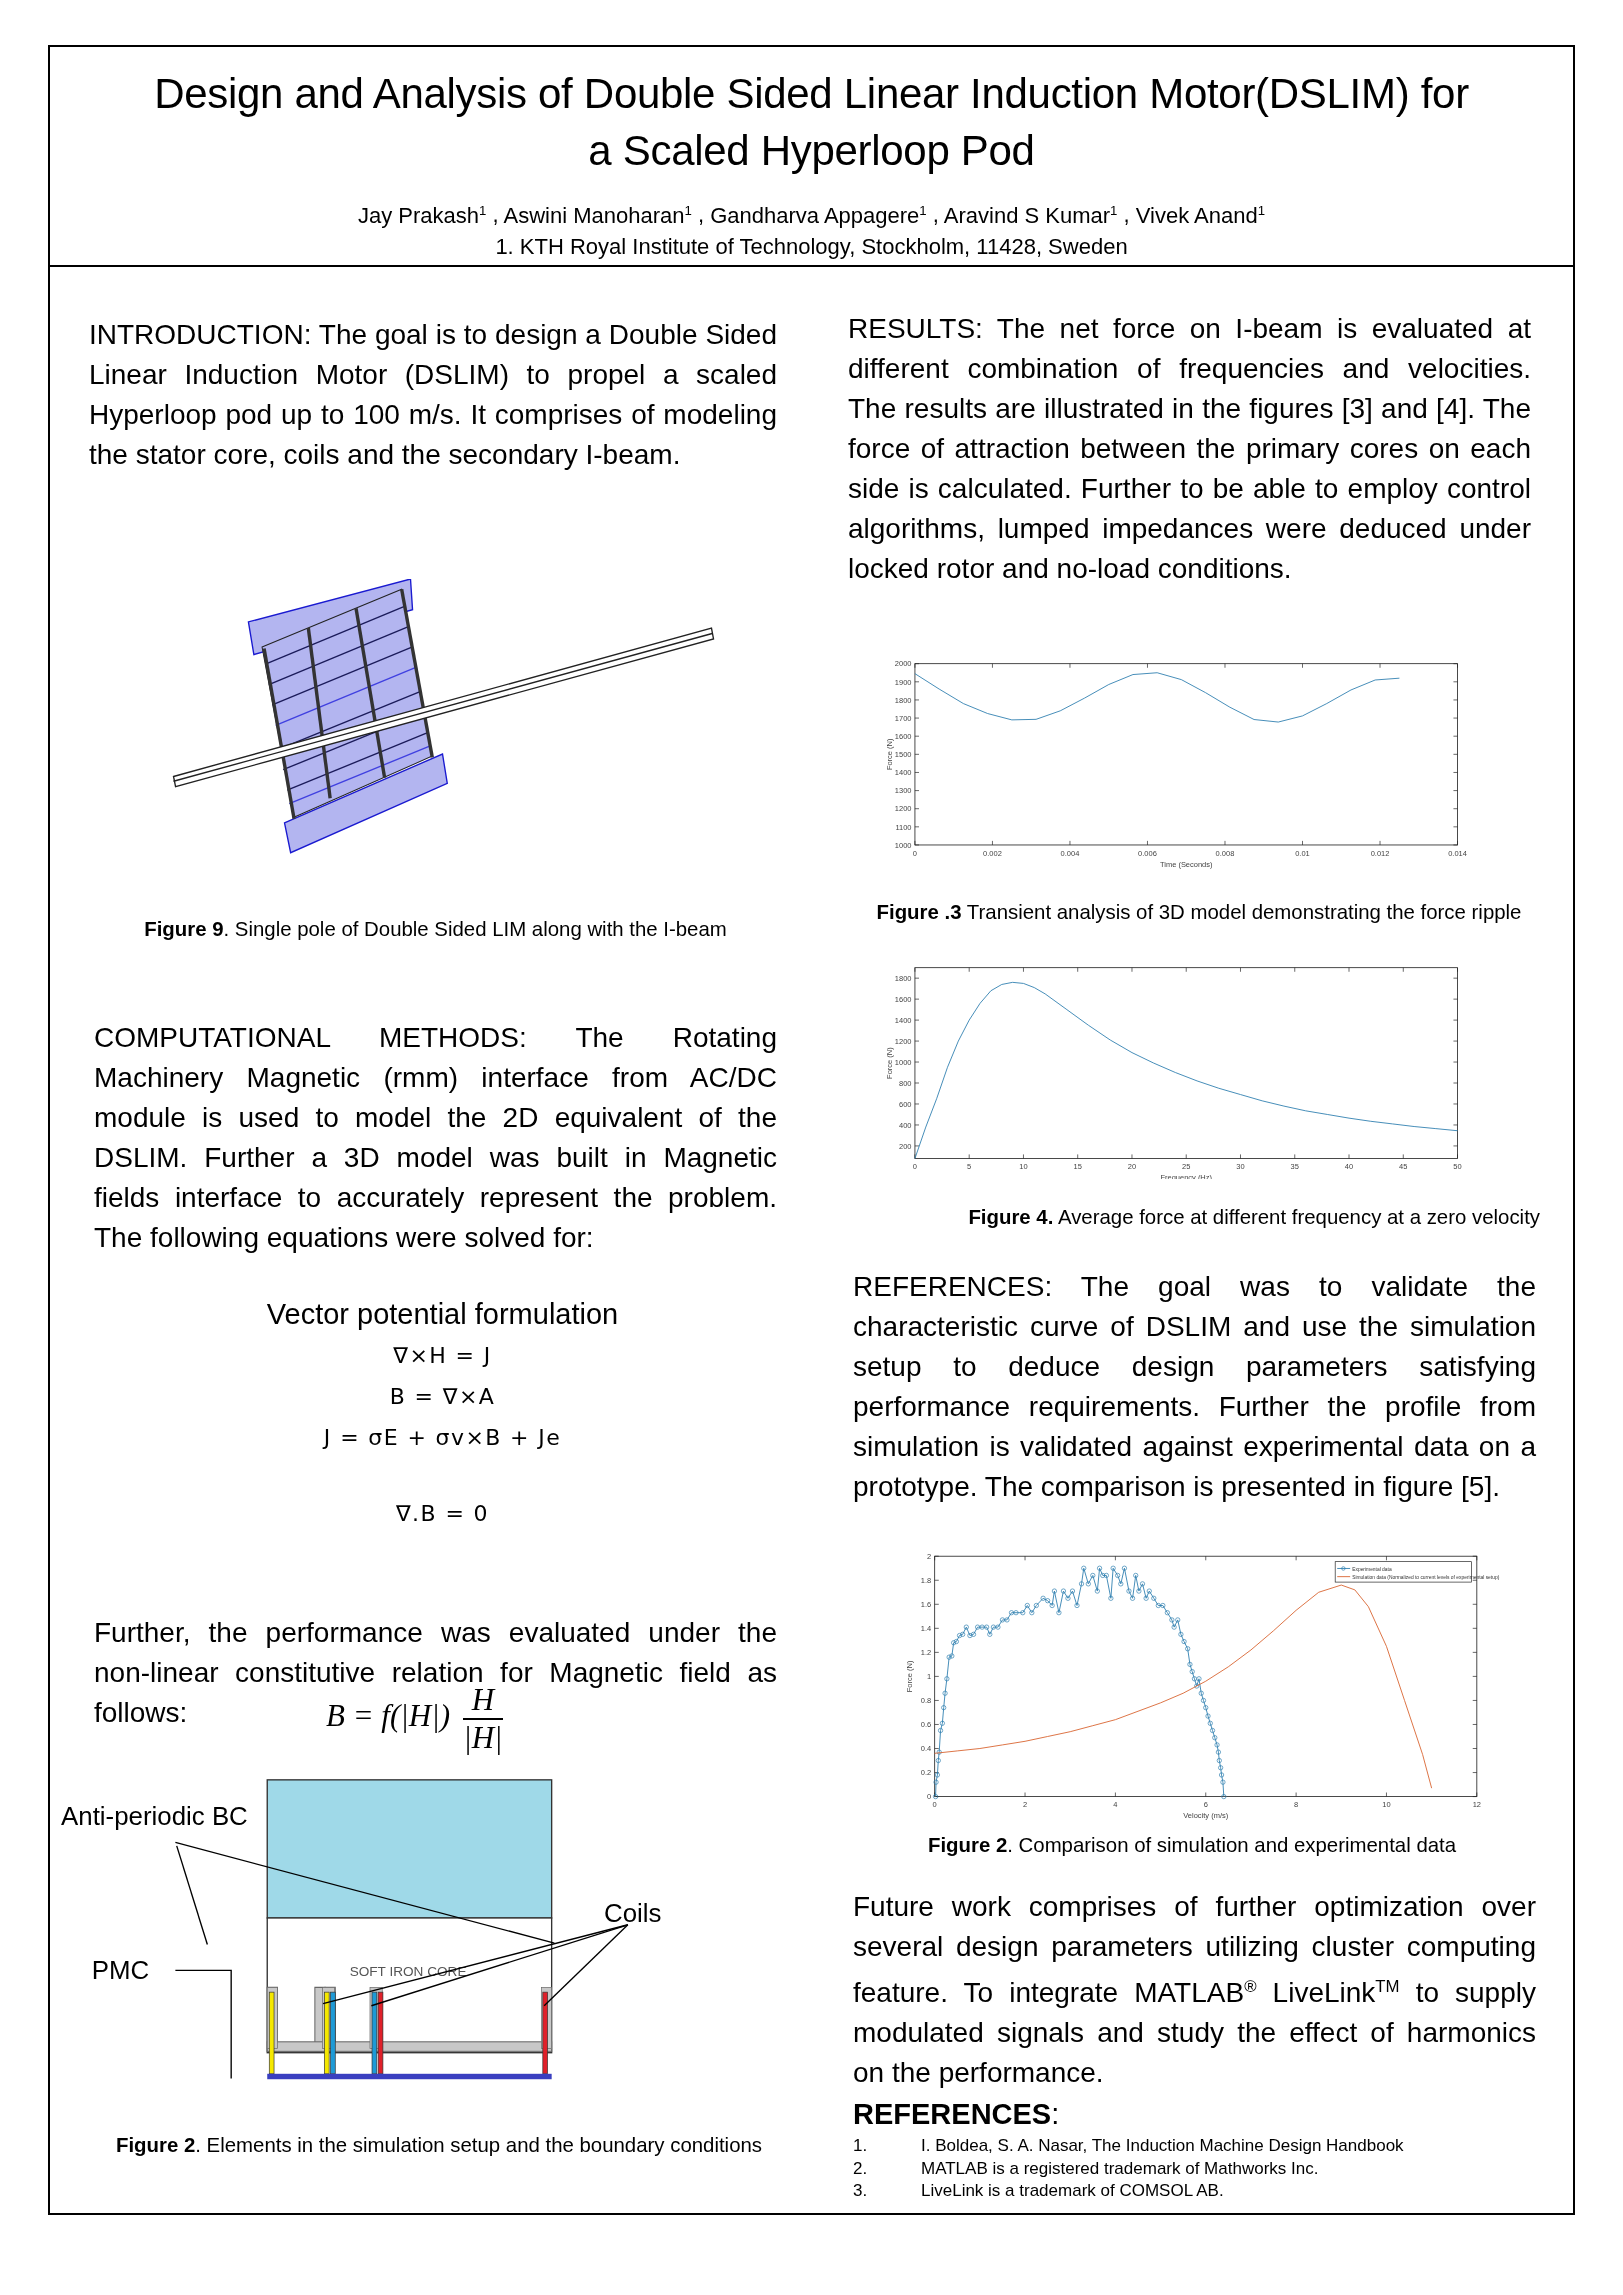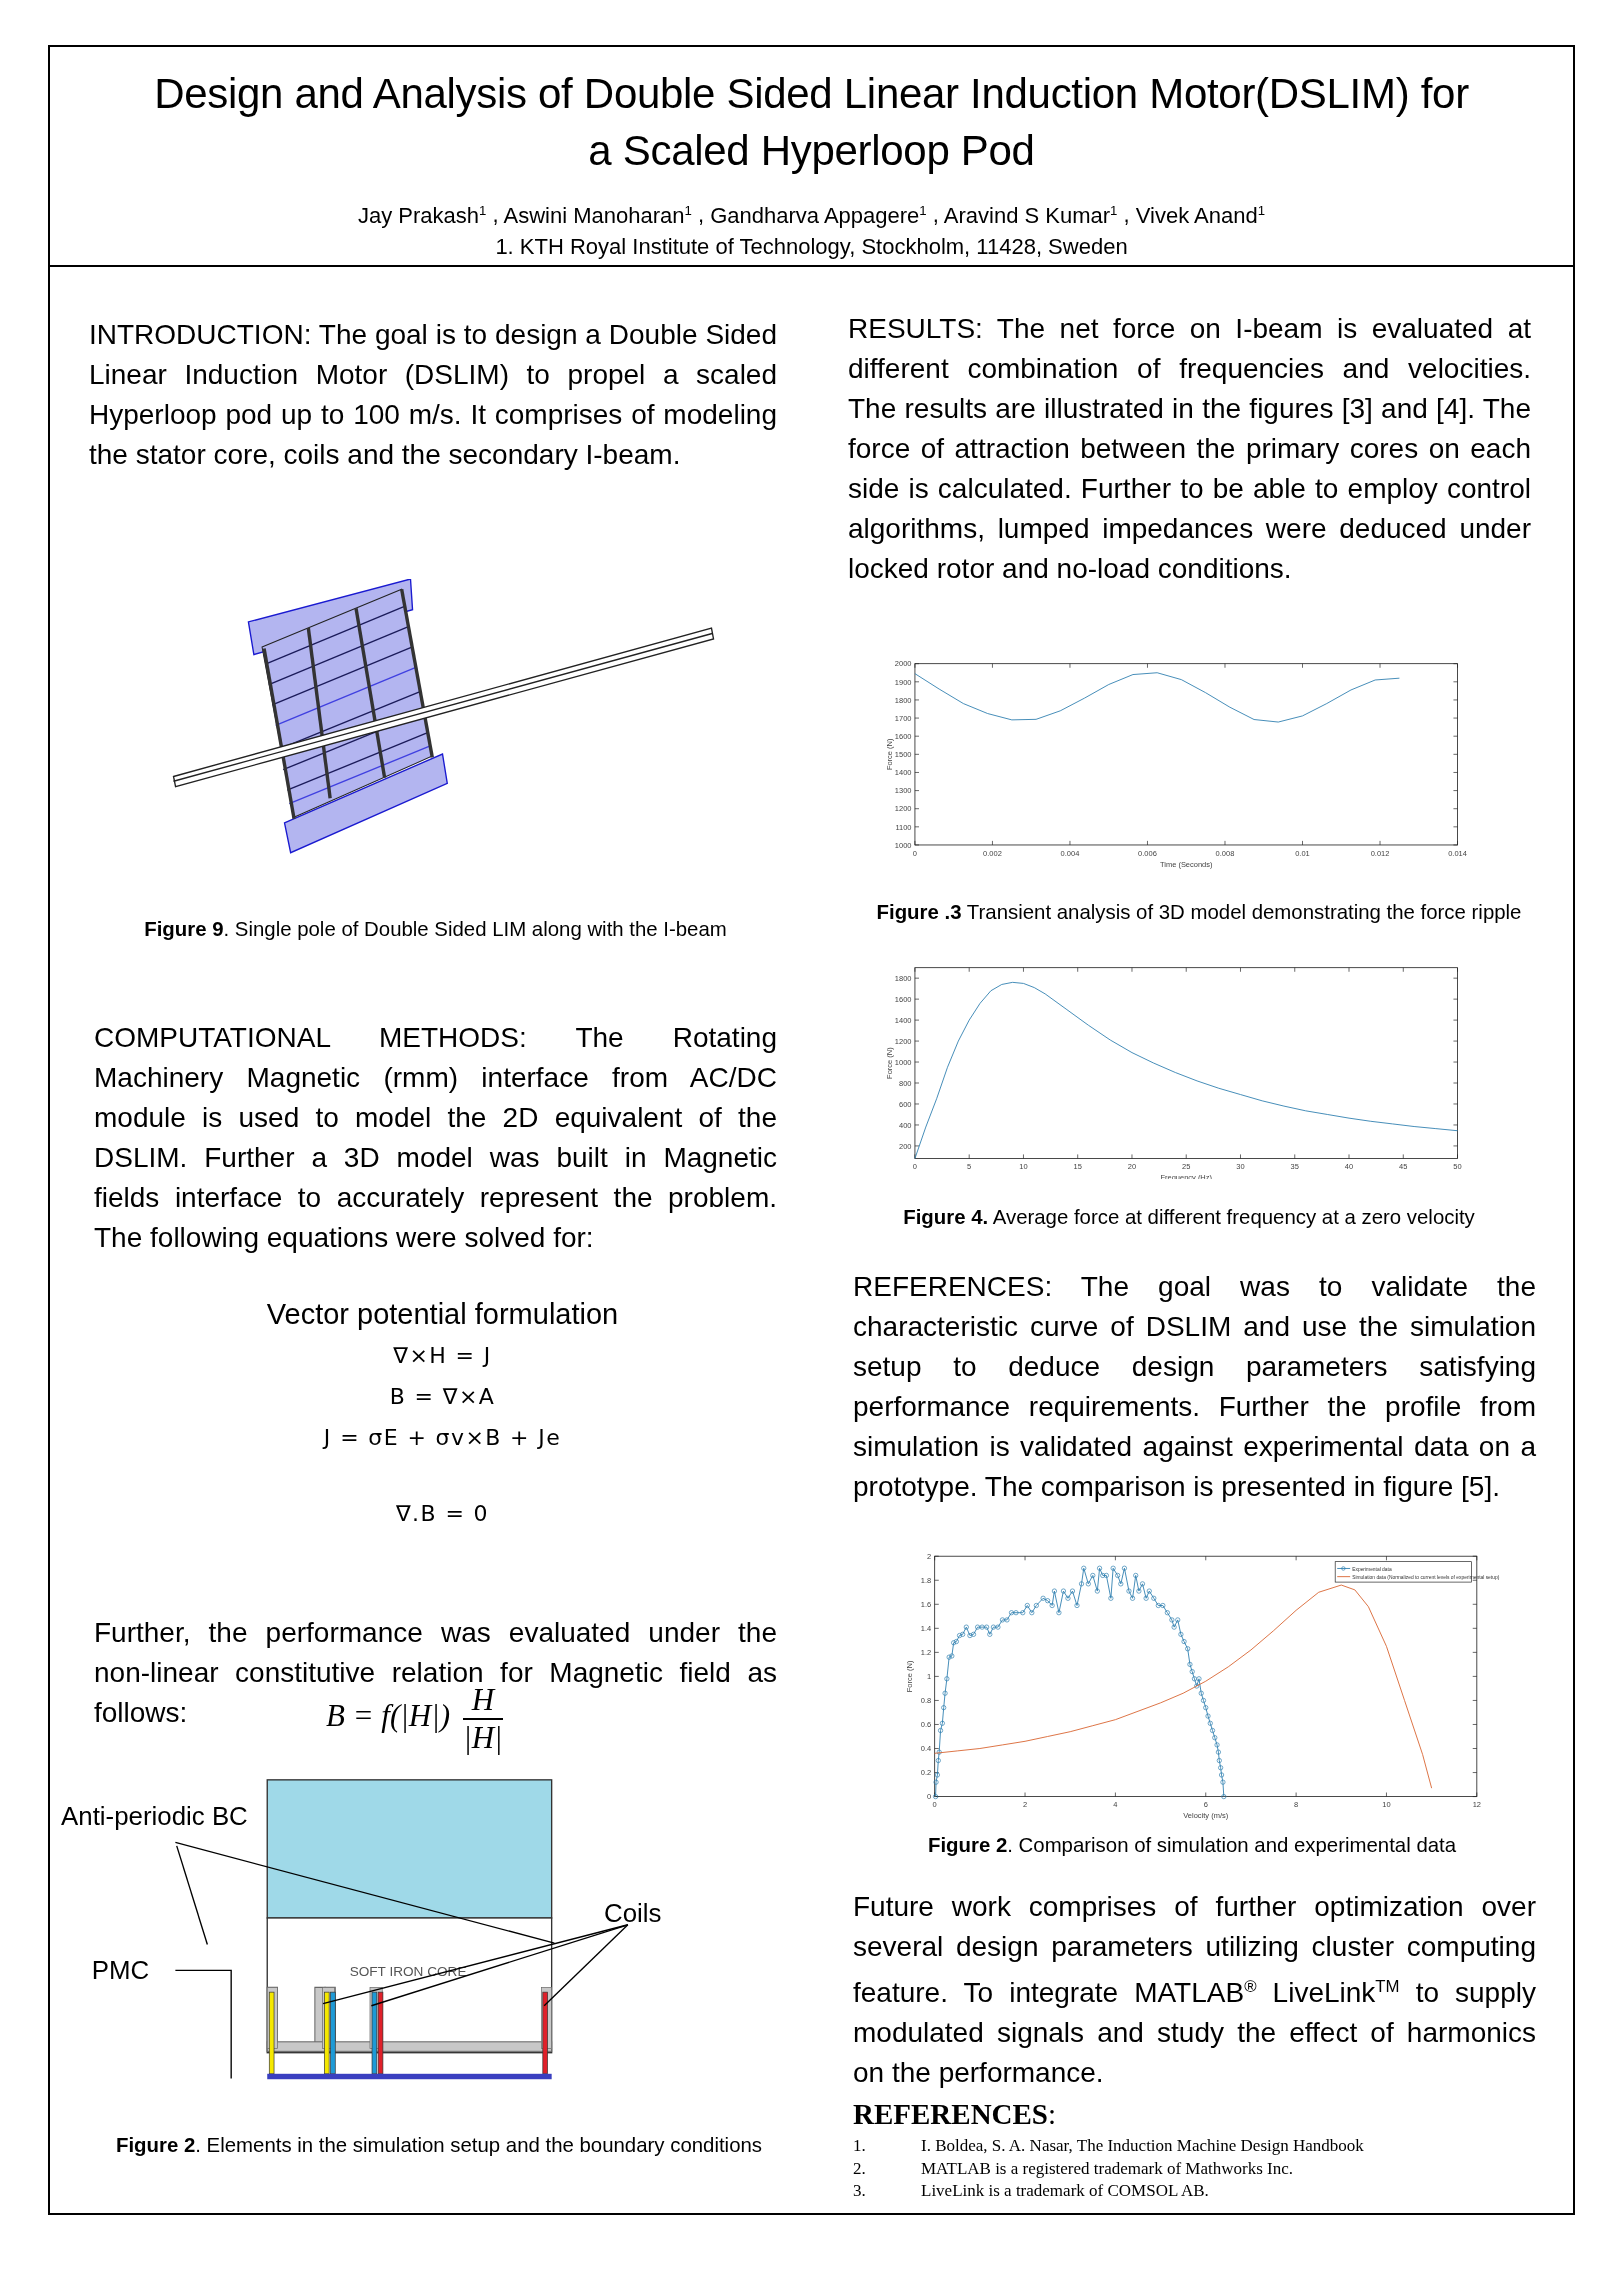--- a/index.html
+++ b/index.html
@@ -13,21 +13,21 @@
   .col-text { position: absolute; font-size: 28px; line-height: 40px; text-align: justify; }
   .col-text b { font-weight: normal; }
   .caption { position: absolute; font-size: 20.4px; text-align: center; }
   .caption b { font-weight: bold; }
   .eq-block { position: absolute; text-align: center; font-size: 29px; line-height: 41px; }
   .eq { font-family: "DejaVu Sans", sans-serif; font-size: 22px; letter-spacing: 1.4px; }
   .formula { position: absolute; font-family: "Liberation Serif", serif; font-style: italic; font-size: 31px; }
   .frac { display: inline-block; vertical-align: middle; text-align: center; margin-left: 5.4px; }
   .frac .num { display: block; border-bottom: 2px solid #000; padding: 0 4.1px; }
   .frac .den { display: block; }
-  .refs { position: absolute; left: 853px; top: 2098px; width: 681px; font-family: Liberation Serif, serif; }
+  .refs { position: absolute; left: 853px; top: 2098px; width: 681px; }
   .refs-title { font-size: 29px; font-weight: bold; margin-bottom: 4.1px; }
   .ref-item { font-size: 17px; line-height: 22.5px; display: flex; }
   .ref-num { width: 68px; }
   svg text { font-family: "Liberation Sans", sans-serif; }
 </style>
 </head>
 <body>
 
 <div class="frame"></div>
 
@@ -281,21 +281,21 @@
     <line x1="102.61538461538461" y1="66.15384615384613" x2="108.61538461538461" y2="66.15384615384613" stroke="#222"></line>
     <line x1="898.7692307692307" y1="66.15384615384613" x2="892.7692307692307" y2="66.15384615384613" stroke="#222"></line>
     <text x="97.61538461538461" y="70.15384615384613" font-size="11" text-anchor="end" fill="#444">1600</text>
     <line x1="102.61538461538461" y1="35.384615384615415" x2="108.61538461538461" y2="35.384615384615415" stroke="#222"></line>
     <line x1="898.7692307692307" y1="35.384615384615415" x2="892.7692307692307" y2="35.384615384615415" stroke="#222"></line>
     <text x="97.61538461538461" y="39.384615384615415" font-size="11" text-anchor="end" fill="#444">1800</text>
     <text x="500.6923076923077" y="332" font-size="11" text-anchor="middle" fill="#444">Frequency (Hz)</text>
     <text x="0" y="0" font-size="11" text-anchor="middle" fill="#444" transform="translate(68.61538461538461,160) rotate(-90)">Force (N)</text>
     <polyline points="102.61538461538461,300 118.53846153846153,253.84615384615384 134.46153846153845,212.30769230769232 150.38461538461536,166.15384615384616 166.3076923076923,127.69230769230768 182.23076923076923,96.92307692307693 198.15384615384613,72.30769230769232 214.0769230769231,53.84615384615384 230,44.61538461538461 245.9230769230769,41.53846153846155 261.8461538461538,43.076923076923094 277.7692307692307,49.230769230769226 293.6923076923076,58.46153846153845 325.53846153846155,81.53846153846155 357.38461538461536,104.61538461538461 389.23076923076917,126.15384615384616 421.0769230769231,144.6153846153846 452.9230769230769,160 484.7692307692307,173.84615384615384 516.6153846153846,186.15384615384616 548.4615384615385,196.9230769230769 580.3076923076923,206.15384615384616 612.1538461538461,215.3846153846154 644,223.07692307692307 675.8461538461538,230 707.6923076923076,235.3846153846154 739.5384615384615,240.76923076923077 771.3846153846154,245.3846153846154 803.2307692307692,249.23076923076923 835.0769230769231,253.0769230769231 866.9230769230768,256.15384615384613 898.7692307692307,259.2307692307692" fill="none" stroke="#2e7fb0" stroke-width="1.3"></polyline>
   </svg>
-<div class="caption" style="left:838px; top:1206px; width:702px;">
+<div class="caption" style="left:838px; top:1206px; width:702px;text-align:right;">
   <b>Figure 4.</b><span> Average force at different frequency at a zero velocity</span>
 </div>
 
 <div class="col-text" style="left:853px; top:1267px; width:683px;">
   <b>REFERENCES</b><span>: The goal was to validate the characteristic curve of DSLIM and use the simulation setup to deduce design parameters satisfying performance requirements. Further the profile from simulation is validated against experimental data on a prototype. The comparison is presented in figure [5].</span>
 </div>
 
 <svg id="chart2" style="position:absolute; left:879px; top:1546px; " width="627" height="286" viewBox="0 0 920 420">
     <rect x="81.38461538461539" y="15" width="796.1538461538462" height="353" fill="none" stroke="#222" stroke-width="1.2"></rect>
     <line x1="81.38461538461539" y1="368" x2="81.38461538461539" y2="362" stroke="#222"></line>

